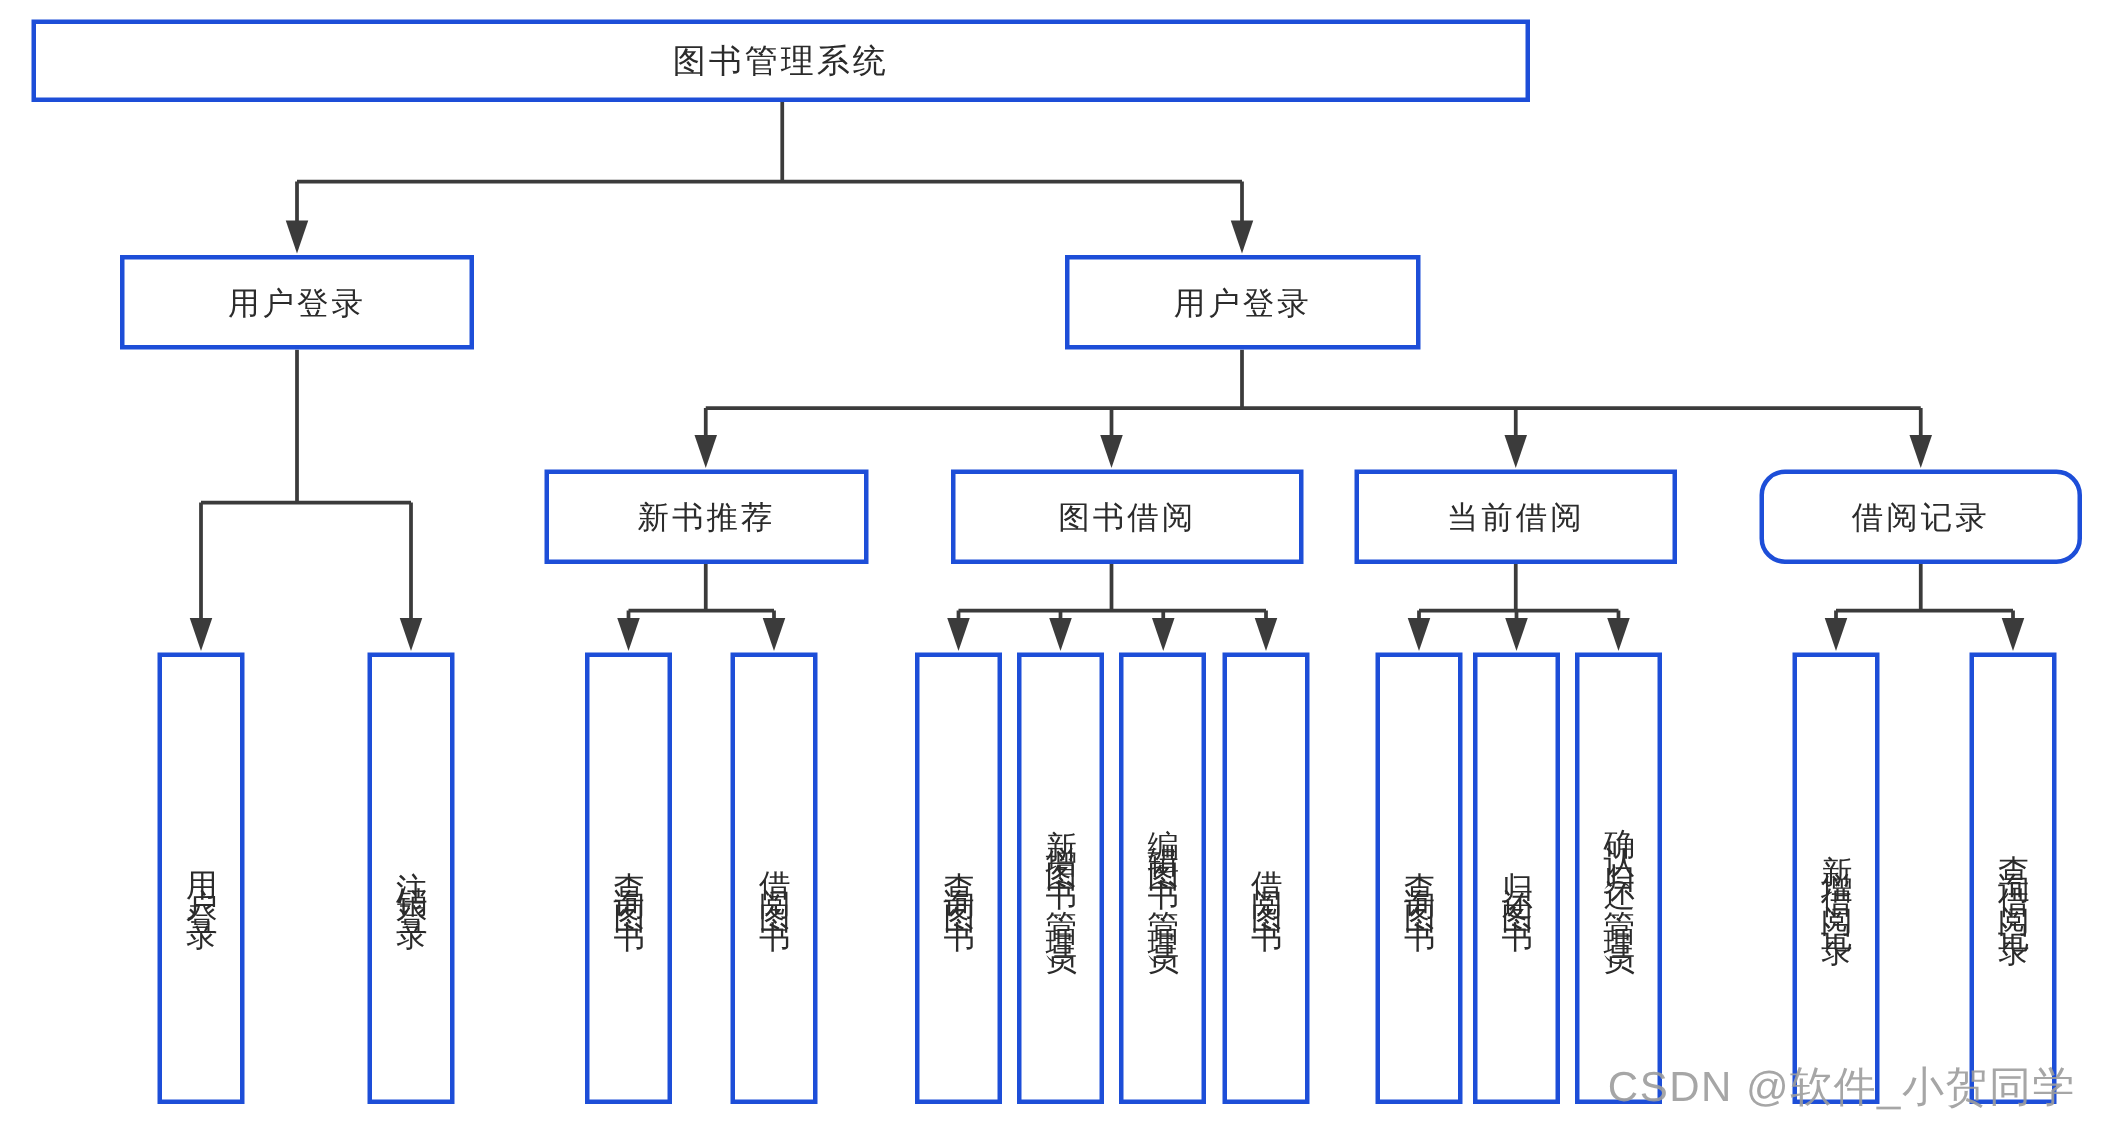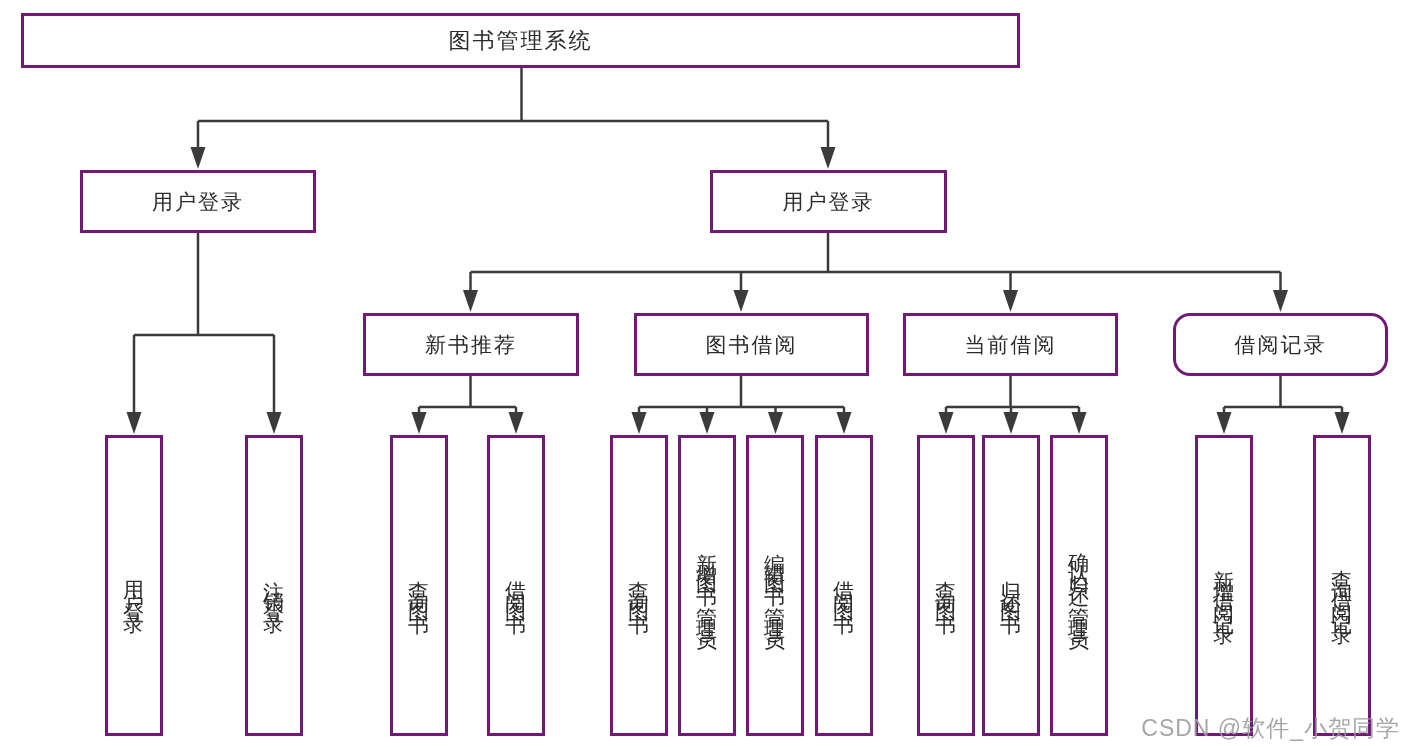--- a/index.html
+++ b/index.html
@@ -14,21 +14,21 @@
   }
   .connectors {
     position: absolute;
     left: 0; top: 0;
     width: 1405px; height: 747px;
     z-index: 1;
   }
   .box {
     position: absolute;
     box-sizing: border-box;
-    border: 3px solid #701a75;
+    border: 3px solid #1d4ed8;
     background: #ffffff;
     display: flex;
     align-items: center;
     justify-content: center;
     z-index: 2;
   }
   .hlabel {
     font-size: 21px;
     letter-spacing: 2px;
     white-space: nowrap;
@@ -37,24 +37,24 @@
   .vbox > span {
     writing-mode: vertical-rl;
     text-orientation: mixed;
     font-size: 21px;
     letter-spacing: 11px;
     line-height: 1.0;
     white-space: nowrap;
   }
   .watermark {
     position: absolute;
-    right: 5px;
+    right: 21px;
     bottom: 3px;
     z-index: 5;
-    font-size: 23px;
+    font-size: 28px;
     letter-spacing: 1px;
     color: #9d9d9d;
     opacity: 0.9;
     white-space: nowrap;
   }
   
   #n-root   { left: 21px;  top: 13px;  width: 999px; height: 55px; }
   #n-login  { left: 80px;  top: 170px; width: 236px; height: 63px; }
   #n-mgmt   { left: 710px; top: 170px; width: 237px; height: 63px; }
   #n-newrec { left: 363px; top: 313px; width: 216px; height: 63px; }

